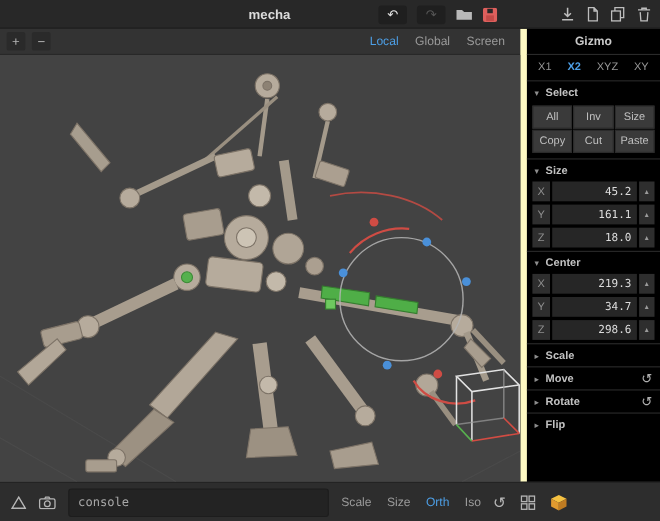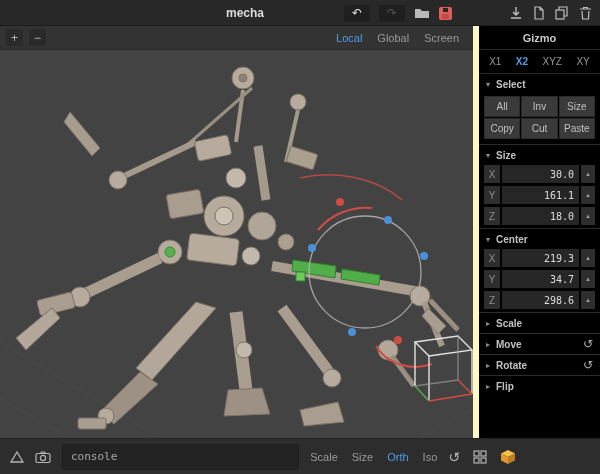--- a/index.html
+++ b/index.html
@@ -247,21 +247,21 @@
         <div class="pbtn">Cut</div>
         <div class="pbtn">Paste</div>
       </div>
 
       <div class="psec">
         <span class="caret">▾</span>
         <span>Size</span>
       </div>
       <div class="axis-row">
         <span class="axis-key">X</span>
-        <span class="axis-val">30.0</span>
+        <span class="axis-val">45.2</span>
         <span class="axis-step">▴</span>
       </div>
       <div class="axis-row">
         <span class="axis-key">Y</span>
         <span class="axis-val">161.1</span>
         <span class="axis-step">▴</span>
       </div>
       <div class="axis-row">
         <span class="axis-key">Z</span>
         <span class="axis-val">18.0</span>

